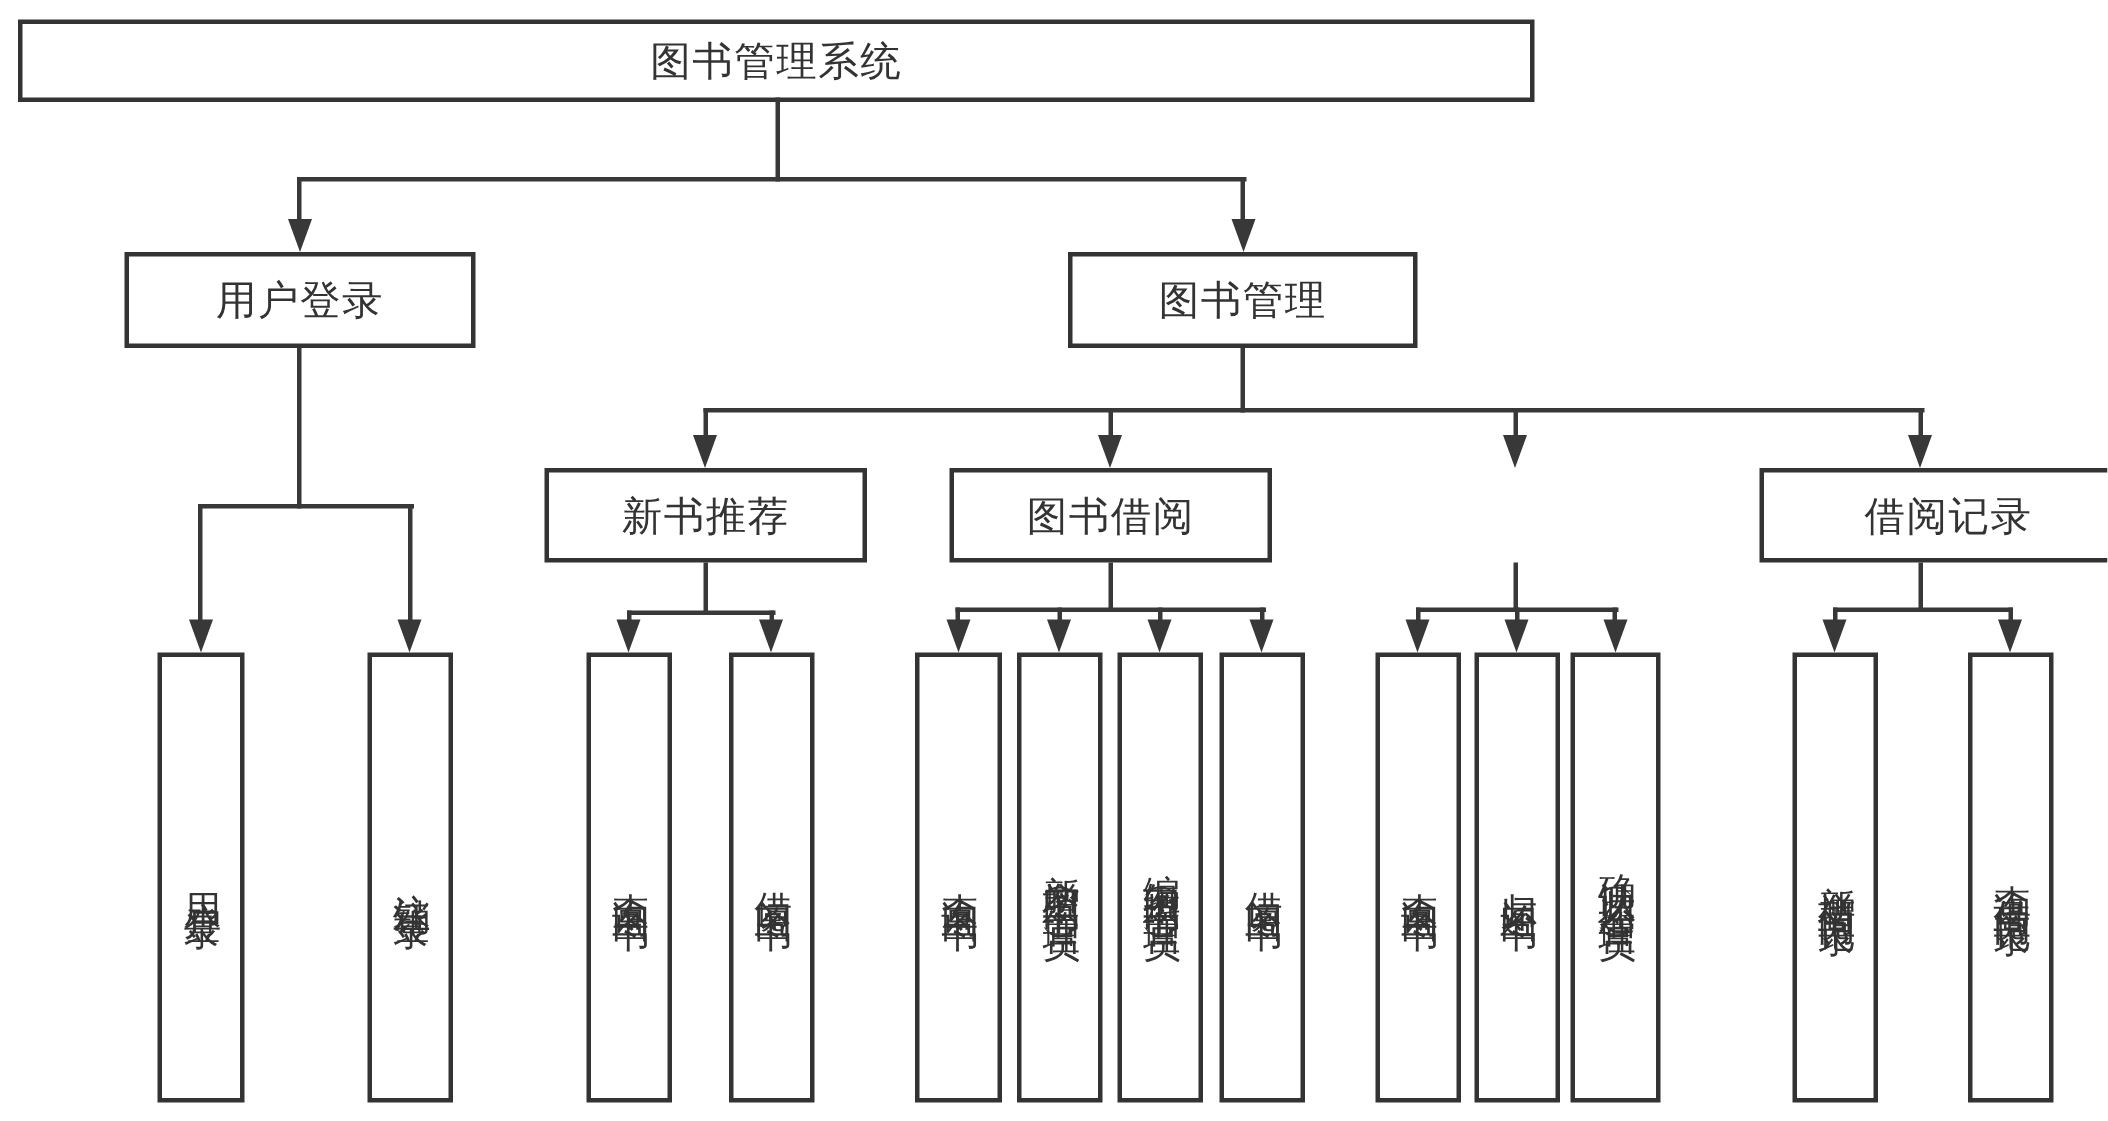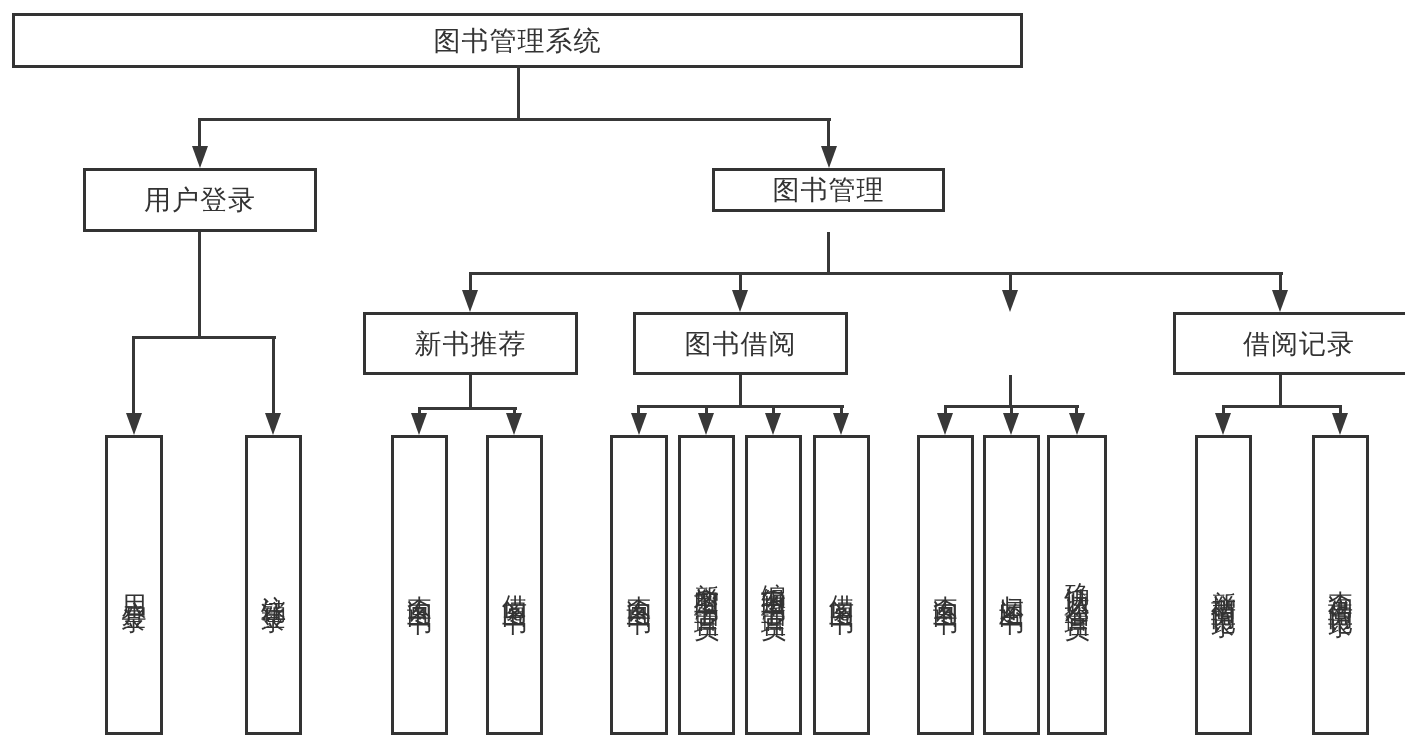--- a/index.html
+++ b/index.html
@@ -43,21 +43,21 @@
   <div class="vl" style="left:517px;top:65px;height:56px"></div>
   <div class="hl" style="left:199px;top:118px;width:632px"></div>
   <div class="vl" style="left:198px;top:118px;height:34px"></div>
   <div class="arrow" style="left:192px;top:146px"></div>
   <div class="vl" style="left:827px;top:118px;height:34px"></div>
   <div class="arrow" style="left:821px;top:146px"></div>
 
   <div class="node hnode" style="left:83px;top:168px;width:234px;height:64px">
     <span>用户登录</span>
   </div>
-  <div class="node hnode" style="left:712px;top:168px;width:233px;height:44px">
+  <div class="node hnode" style="left:712px;top:168px;width:233px;height:64px">
     <span>图书管理</span>
   </div>
 
   <div class="vl" style="left:198px;top:232px;height:107px"></div>
   <div class="hl" style="left:132px;top:336px;width:144px"></div>
   <div class="vl" style="left:132px;top:336px;height:84px"></div>
   <div class="arrow" style="left:126px;top:413px"></div>
   <div class="vl" style="left:272px;top:336px;height:84px"></div>
   <div class="arrow" style="left:265px;top:413px"></div>
 

